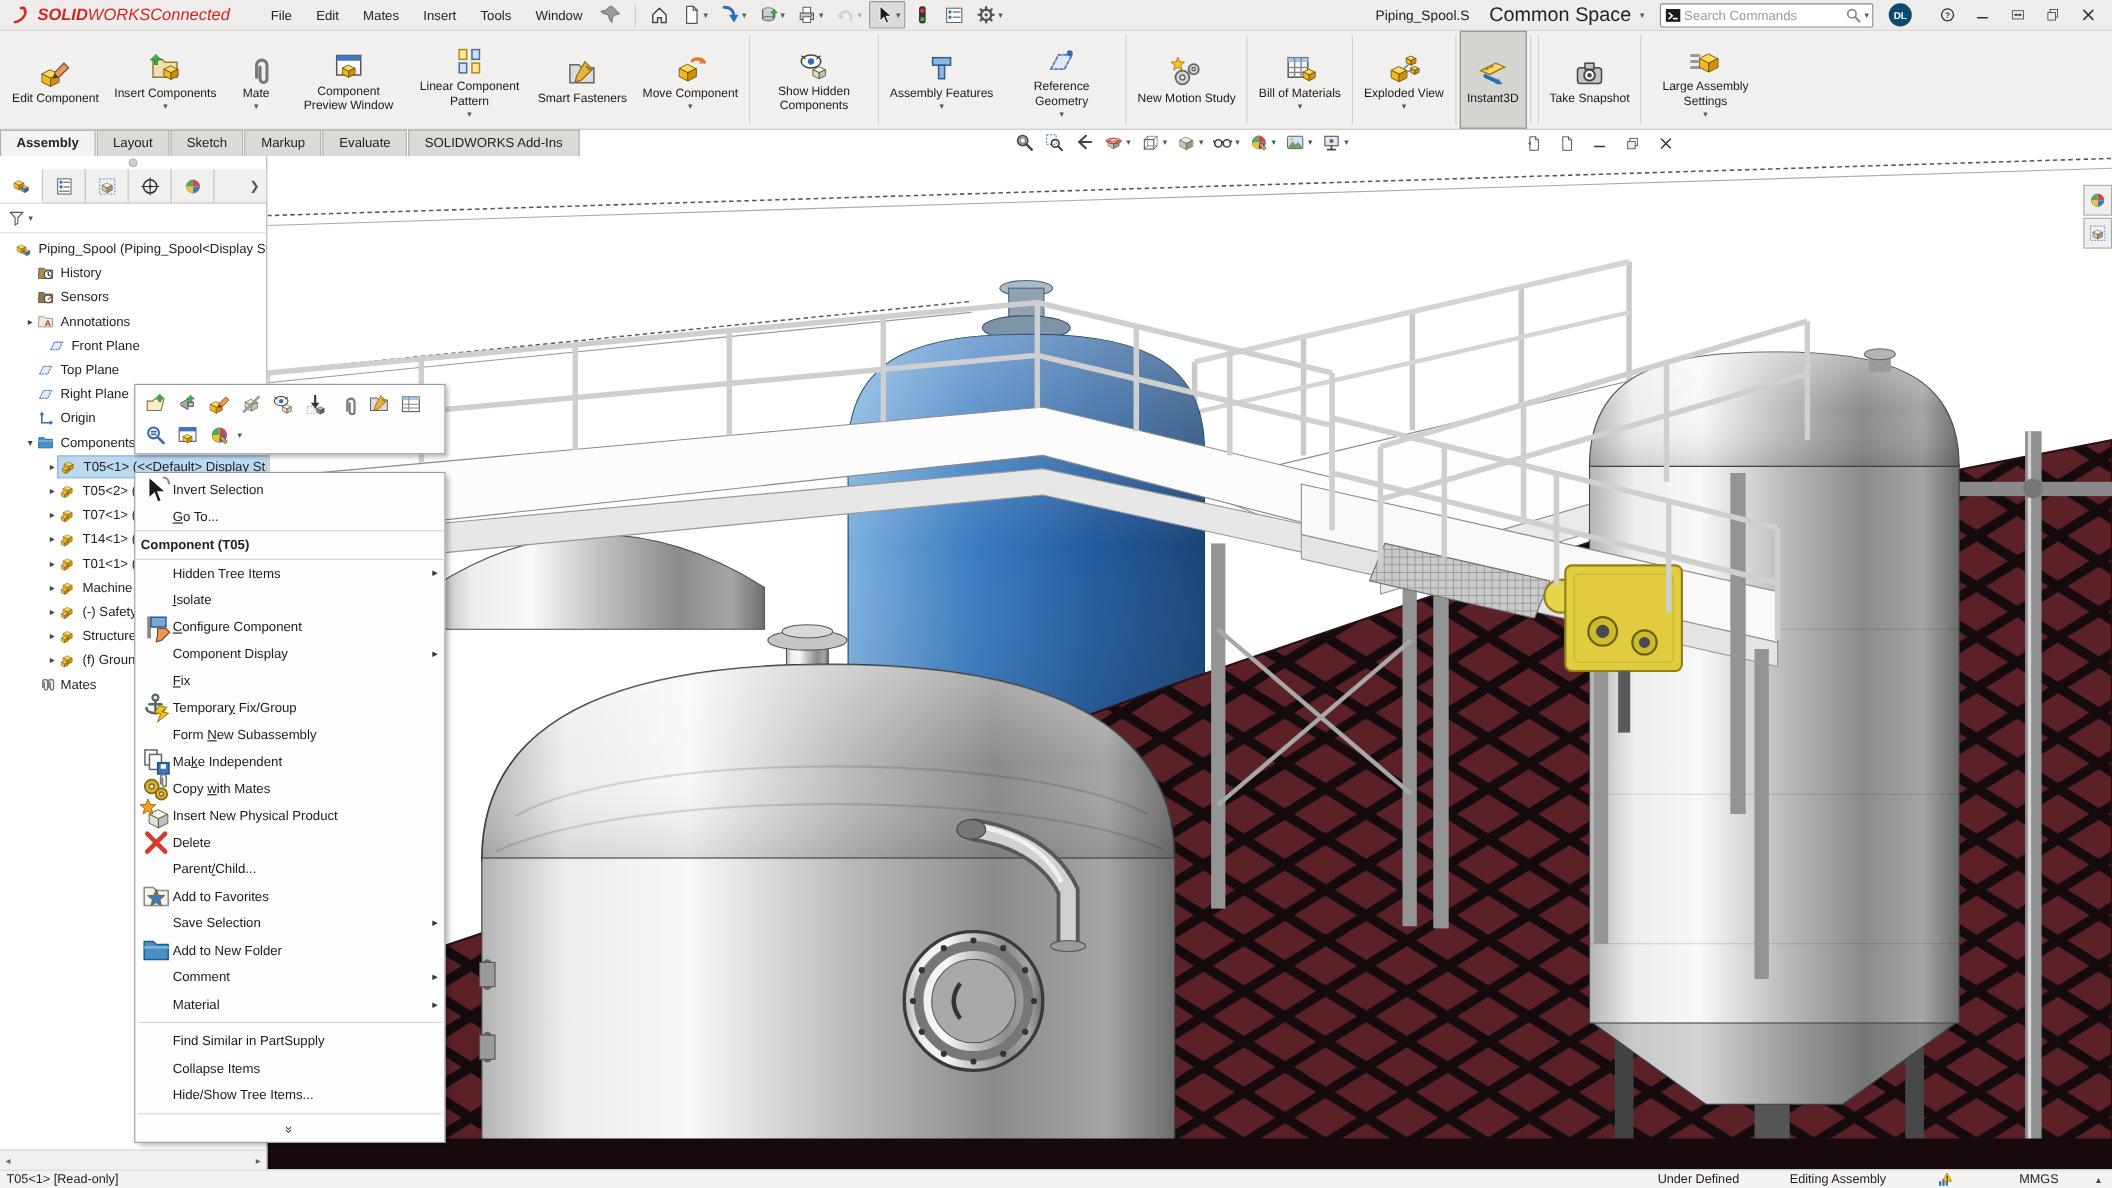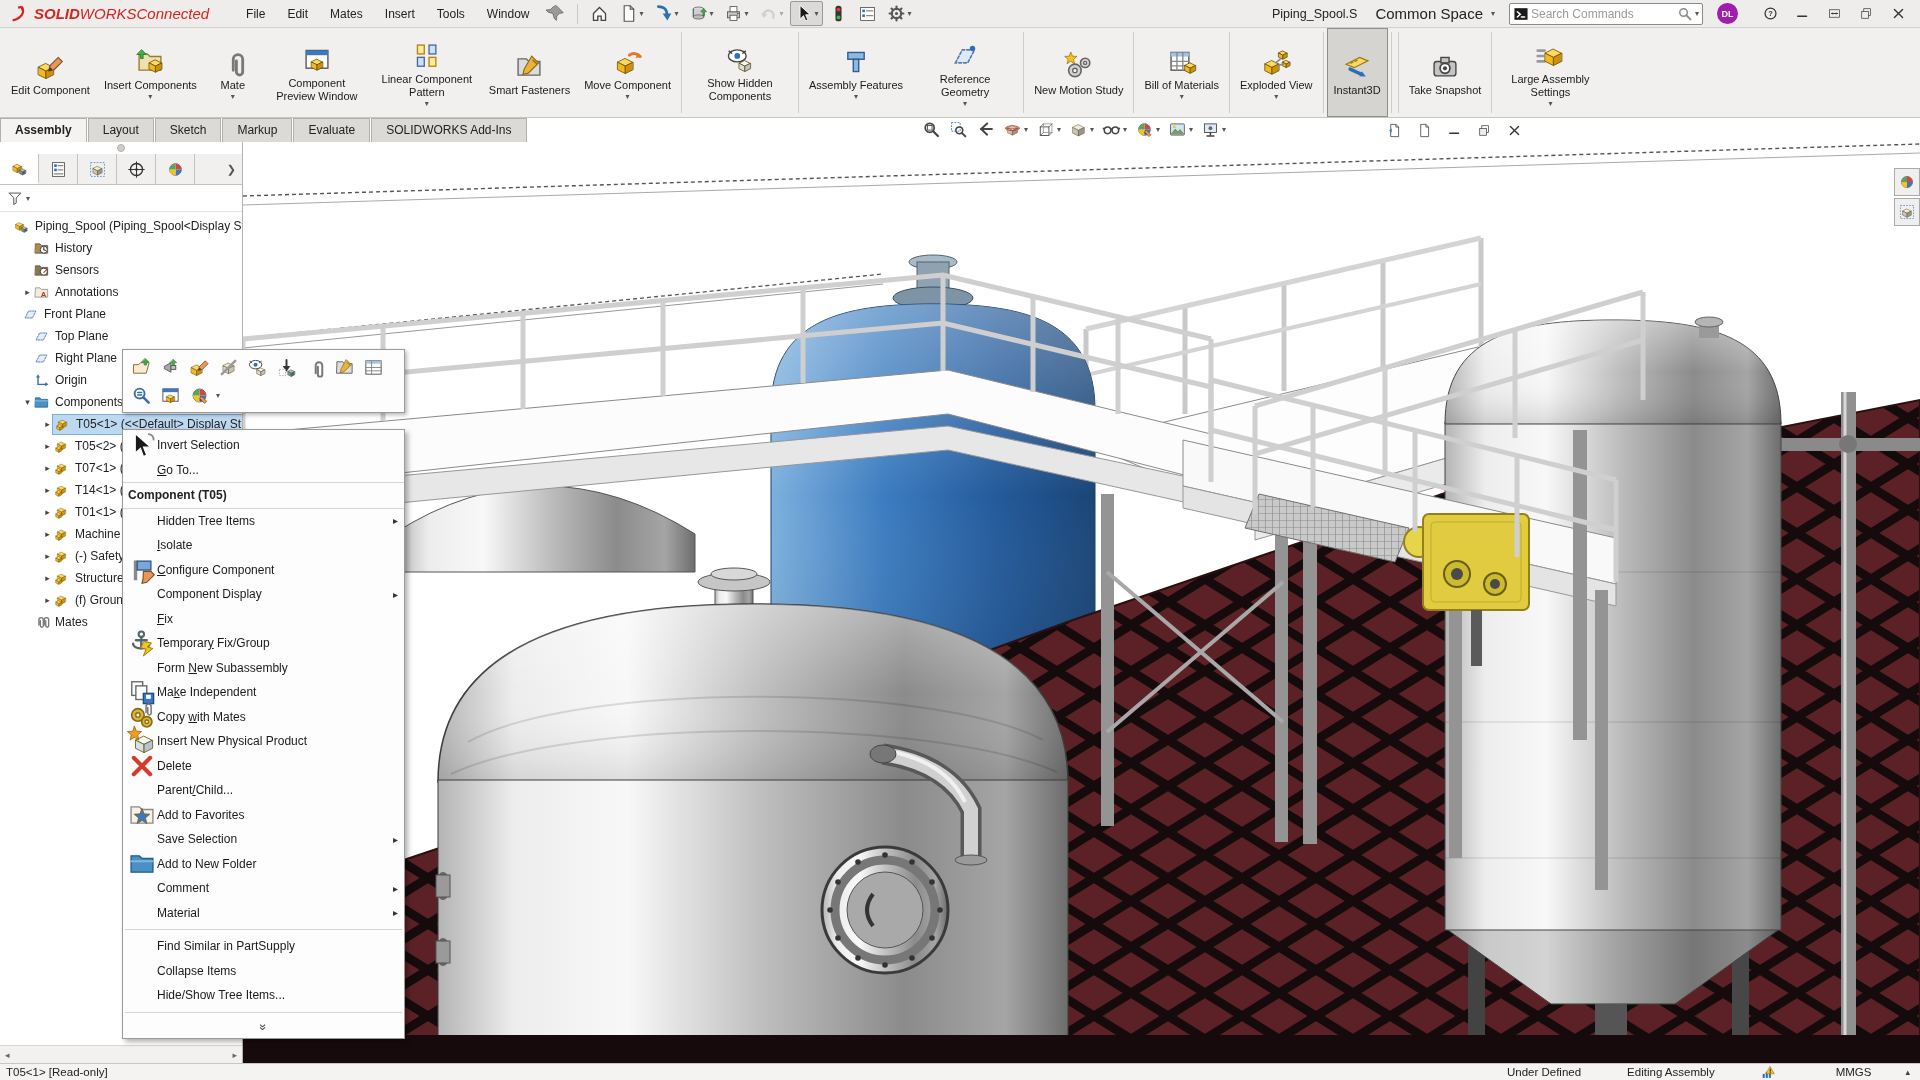--- a/index.html
+++ b/index.html
@@ -15,26 +15,26 @@
   .menu-item{padding:5px 11px;cursor:default;}
   .tb-sep{width:1px;height:20px;background:#c9c7c5;margin:0 7px;}
   #quickbar{display:flex;align-items:center;}
   .qbtn{display:flex;align-items:center;padding:2px 3px;margin:0 1px;border:1px solid transparent;border-radius:2px;}
   .qbtn .icon{width:19px;height:19px;display:inline-block;}
   .qbtn.active{background:#dcdad8;border-color:#9a9a9a;}
   .qbtn.disabled{opacity:.45;}
   .caret{font-size:8px;color:#555;margin-left:2px;}
   #title-right{margin-left:auto;display:flex;align-items:center;margin-right:10px;}
   #doc-name{font-size:12.5px;margin-right:18px;}
-  #workspace{font-size:15px;margin-right:6px;}
+  #workspace{font-size:18px;margin-right:6px;}
   #search-box{display:flex;align-items:center;width:186px;height:20px;background:#fff;border:1px solid #8a8a8a;border-radius:2px;margin:0 14px;padding:0 3px;}
   #search-box .icon{width:16px;height:16px;}
   #search-input{border:none;outline:none;flex:1;font-size:12px;min-width:10px;font-family:"Liberation Sans",sans-serif;}
   #search-input::placeholder{color:#9a9a9a;}
-  #avatar{width:21px;height:21px;border-radius:50%;background:#a21caf;color:#fff;font-size:9px;font-weight:bold;display:flex;align-items:center;justify-content:center;margin-right:12px;}
+  #avatar{width:21px;height:21px;border-radius:50%;background:#0c4a6e;color:#fff;font-size:9px;font-weight:bold;display:flex;align-items:center;justify-content:center;margin-right:12px;}
   .winbtn{width:24px;height:22px;display:flex;align-items:center;justify-content:center;margin-left:8px;}
   .winbtn .icon{width:15px;height:15px;}
   
   #ribbon{left:0;top:28px;width:1920px;height:90px;background:var(--ribbon-bg);border-bottom:1px solid #c8c6c3;box-sizing:border-box;display:flex;align-items:stretch;padding-left:4px;}
   .rbtn{display:flex;flex-direction:column;align-items:center;justify-content:center;padding:4px 6px 1px 6px;max-width:96px;min-width:44px;text-align:center;border:1px solid transparent;}
   .rbtn .icon{width:30px;height:30px;flex:0 0 auto;}
   .rlabel{font-size:11px;line-height:13px;margin-top:2px;color:#1a1a1a;}
   .rbtn .caret{margin:0;}
   .rbtn.pressed{background:#d6d4d1;border-color:#8f8d8a;}
   .rsep{width:1px;background:#cfcdca;margin:4px 3px;}
@@ -872,21 +872,21 @@
         <span class="lbl">Sensors</span>
       </div>
       <div class="trow" style="padding-left: 22px;">
         <span class="arrow">▸</span>
         <span class="icon"><svg viewBox="0 0 22 22" width="100%" height="100%">
             <path d="M3 7 L3 5 L9 5 L11 7 L19 7 L19 17 L3 17 Z" fill="#f3ecd8" stroke="#8a8a8a" stroke-width="1" stroke-linecap="round"></path>
             <text x="13.5" y="16.5" font-size="10" font-weight="bold" fill="#b03a2e" text-anchor="middle" font-family="Liberation Sans,sans-serif">A</text>
           </svg></span>
         <span class="lbl">Annotations</span>
       </div>
-      <div class="trow" style="padding-left: 11px;">
+      <div class="trow" style="padding-left: 32px;">
         <span class="arrow"></span>
         <span class="icon"><svg viewBox="0 0 22 22" width="100%" height="100%">
             <g stroke-dasharray="2.2 1.6">
               <path d="M4 15.5 L8.5 6.5 H18 L13.5 15.5 Z" fill="#e4eefa" stroke="#5b7aa6" stroke-width="1.2" stroke-linecap="round"></path>
             </g>
           </svg></span>
         <span class="lbl">Front Plane</span>
       </div>
       <div class="trow" style="padding-left: 22px;">
         <span class="arrow"></span>

